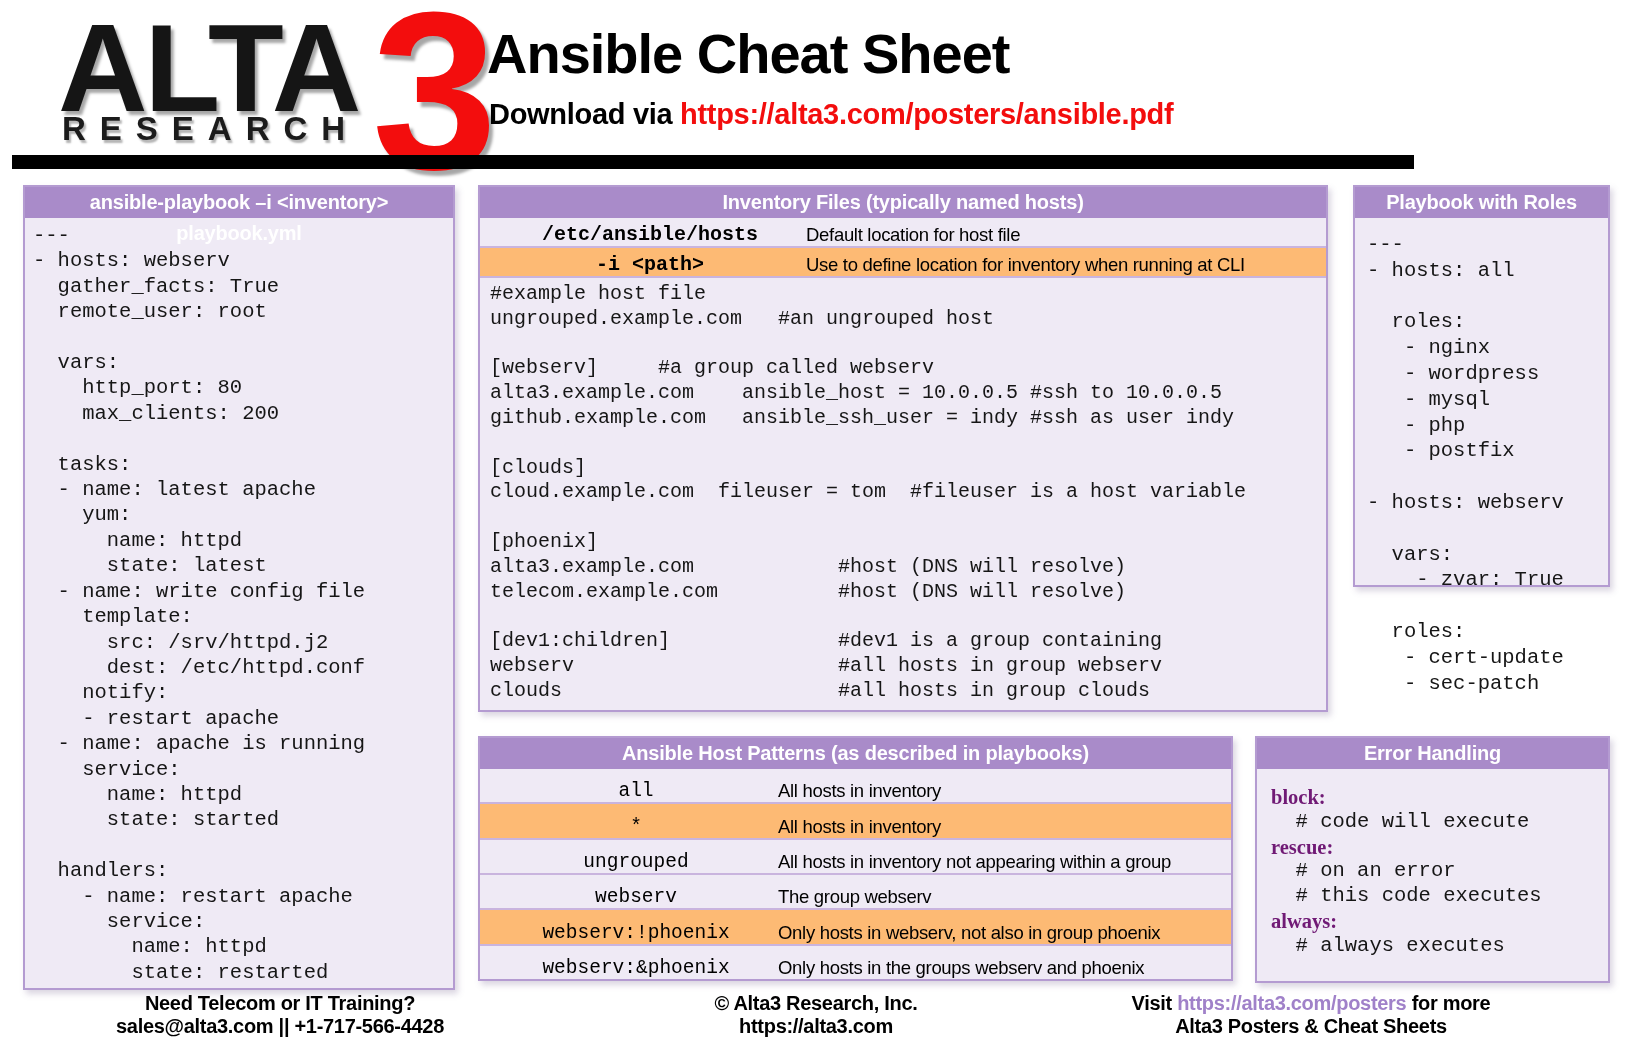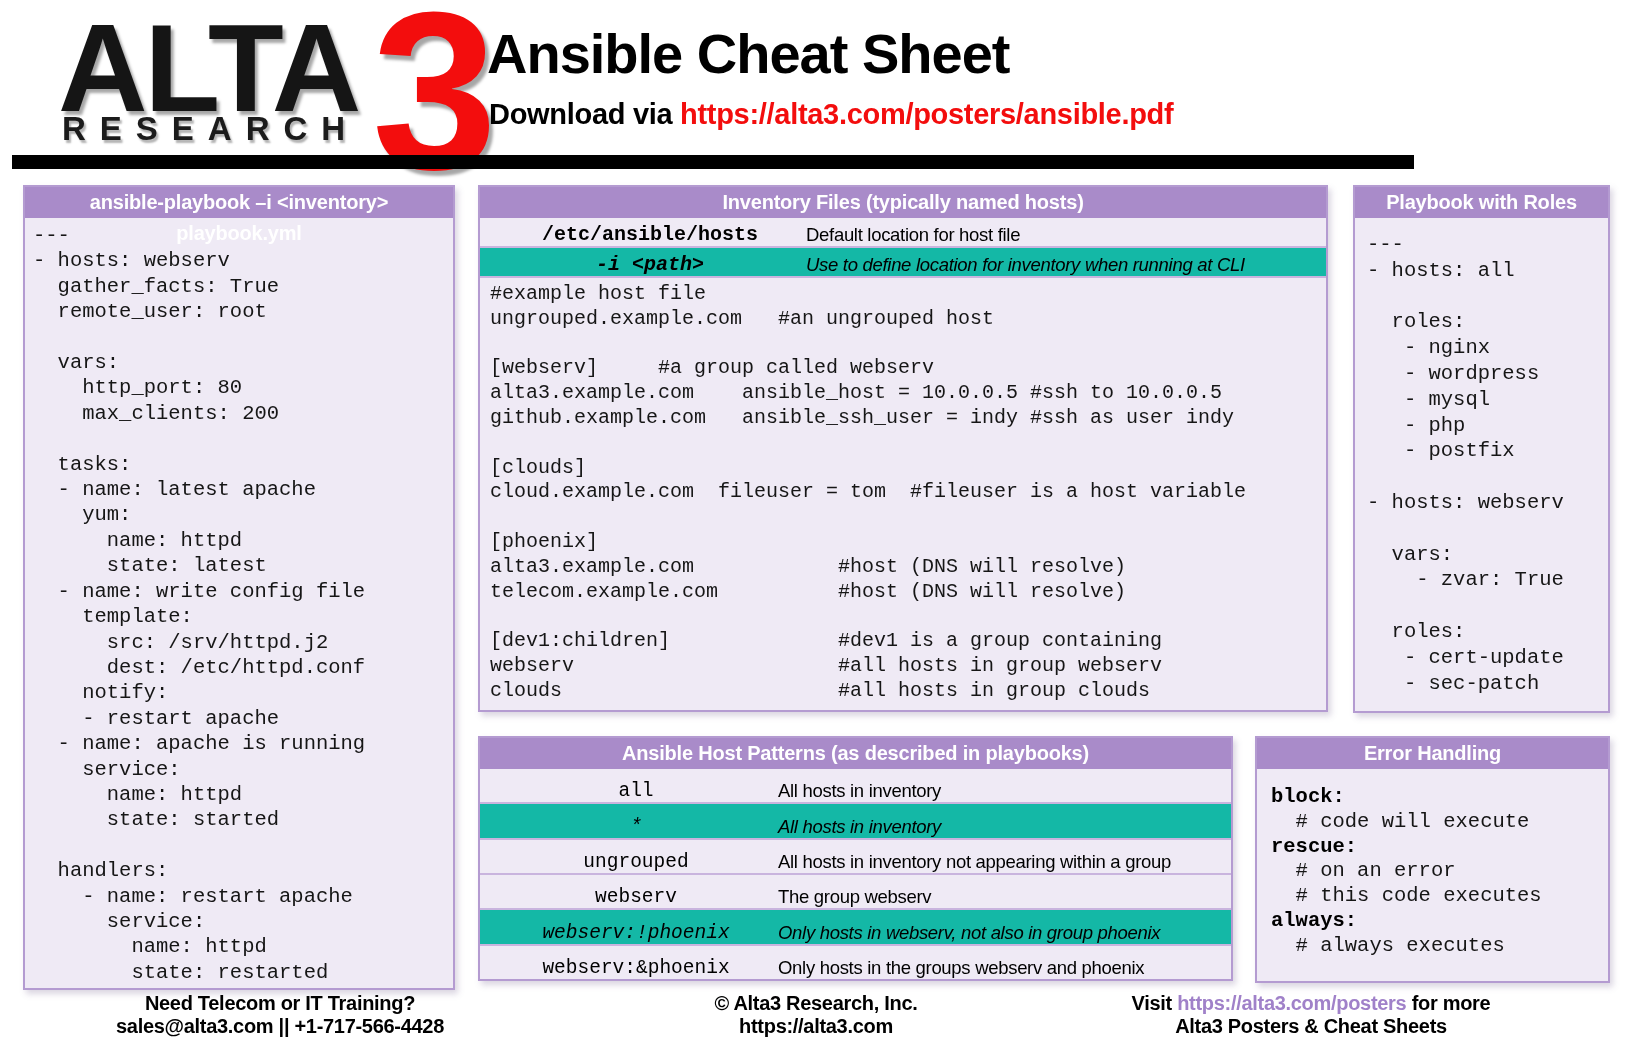--- a/index.html
+++ b/index.html
@@ -46,25 +46,25 @@
   pre.code{
     font-family:"Liberation Mono",monospace;margin:0;white-space:pre;color:#161616;
   }
   .pb-code{font-size:20.5px;line-height:25.4px;padding:5px 8px;}
   .inv-code{font-size:20px;line-height:24.8px;padding:4px 10px;}
   .roles-code{font-size:20.5px;line-height:25.8px;padding:14px 12px;}
   .err-code-line{
     font-family:"Liberation Mono",monospace;font-size:20.5px;line-height:24.8px;
     white-space:pre;color:#161616;
   }
-  .err-code-line.kw{font-weight:bold;color:#000000;}
+  .err-code-line.kw{font-weight:bold;color:#701a75;font-family:Liberation Serif, serif;}
   .err-body{padding:16px 14px;}
   
   .trow{display:flex;align-items:flex-end;border-bottom:2px solid #c9b4de;box-sizing:border-box;padding-left:20px;}
-  .trow.white{background:#14b8a6;font-style:italic;}
+  .trow.white{background:#fdba74;}
   .term{
     font-family:"Liberation Mono",monospace;text-align:center;box-sizing:border-box;
   }
   .desc{flex:1;font-size:18.5px;letter-spacing:-0.3px;padding-left:6px;}
   .inv-row{height:30px;}
   .inv-row .term{width:300px;font-weight:bold;font-size:20px;}
   .pat-row{flex:1;}
   .pat-row .term{width:272px;font-size:19.5px;}
   .pat-body{display:flex;flex-direction:column;height:calc(100% - 31px);}
   
@@ -145,21 +145,21 @@
 
 [phoenix]
 alta3.example.com            #host (DNS will resolve)
 telecom.example.com          #host (DNS will resolve)
 
 [dev1:children]              #dev1 is a group containing
 webserv                      #all hosts in group webserv
 clouds                       #all hosts in group clouds</pre>
 </div>
 
-<div class="panel" style="left:1353px;top:185px;width:257px;height:528px;">
+<div class="panel" style="left:1353px;top:185px;width:257px;height:402px;">
   <div class="panel-header">Playbook with Roles</div>
   <pre class="code roles-code">---
 - hosts: all
 
   roles:
    - nginx
    - wordpress
    - mysql
    - php
    - postfix

